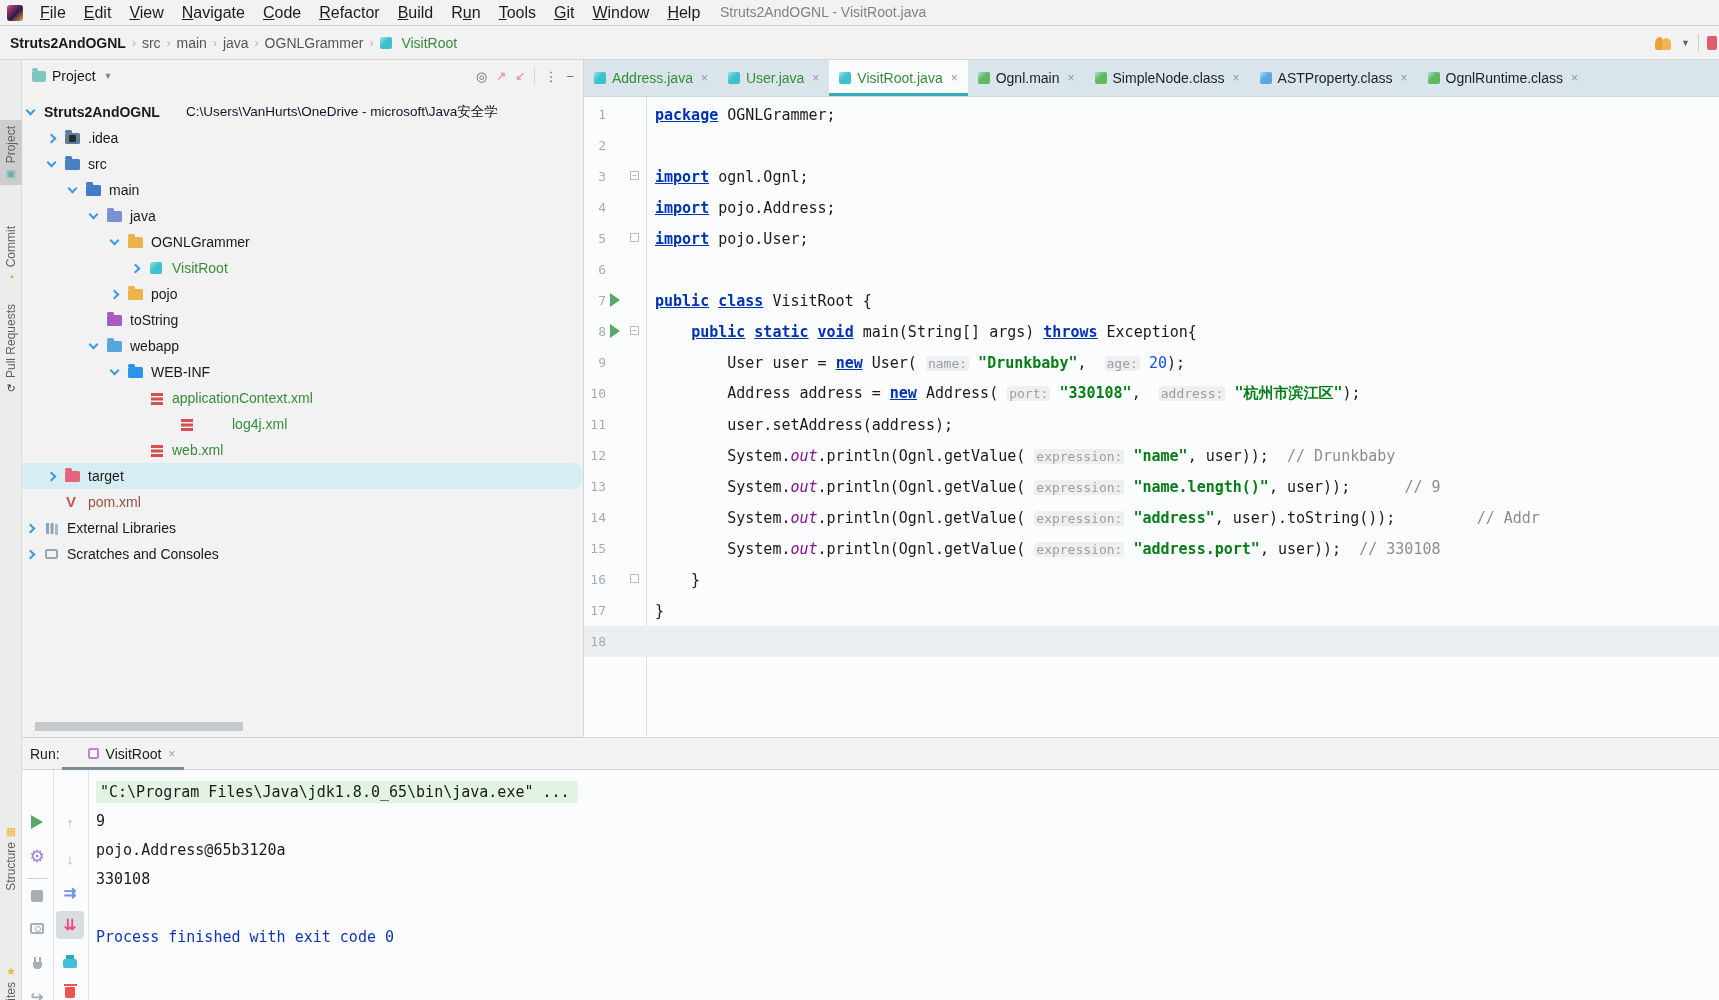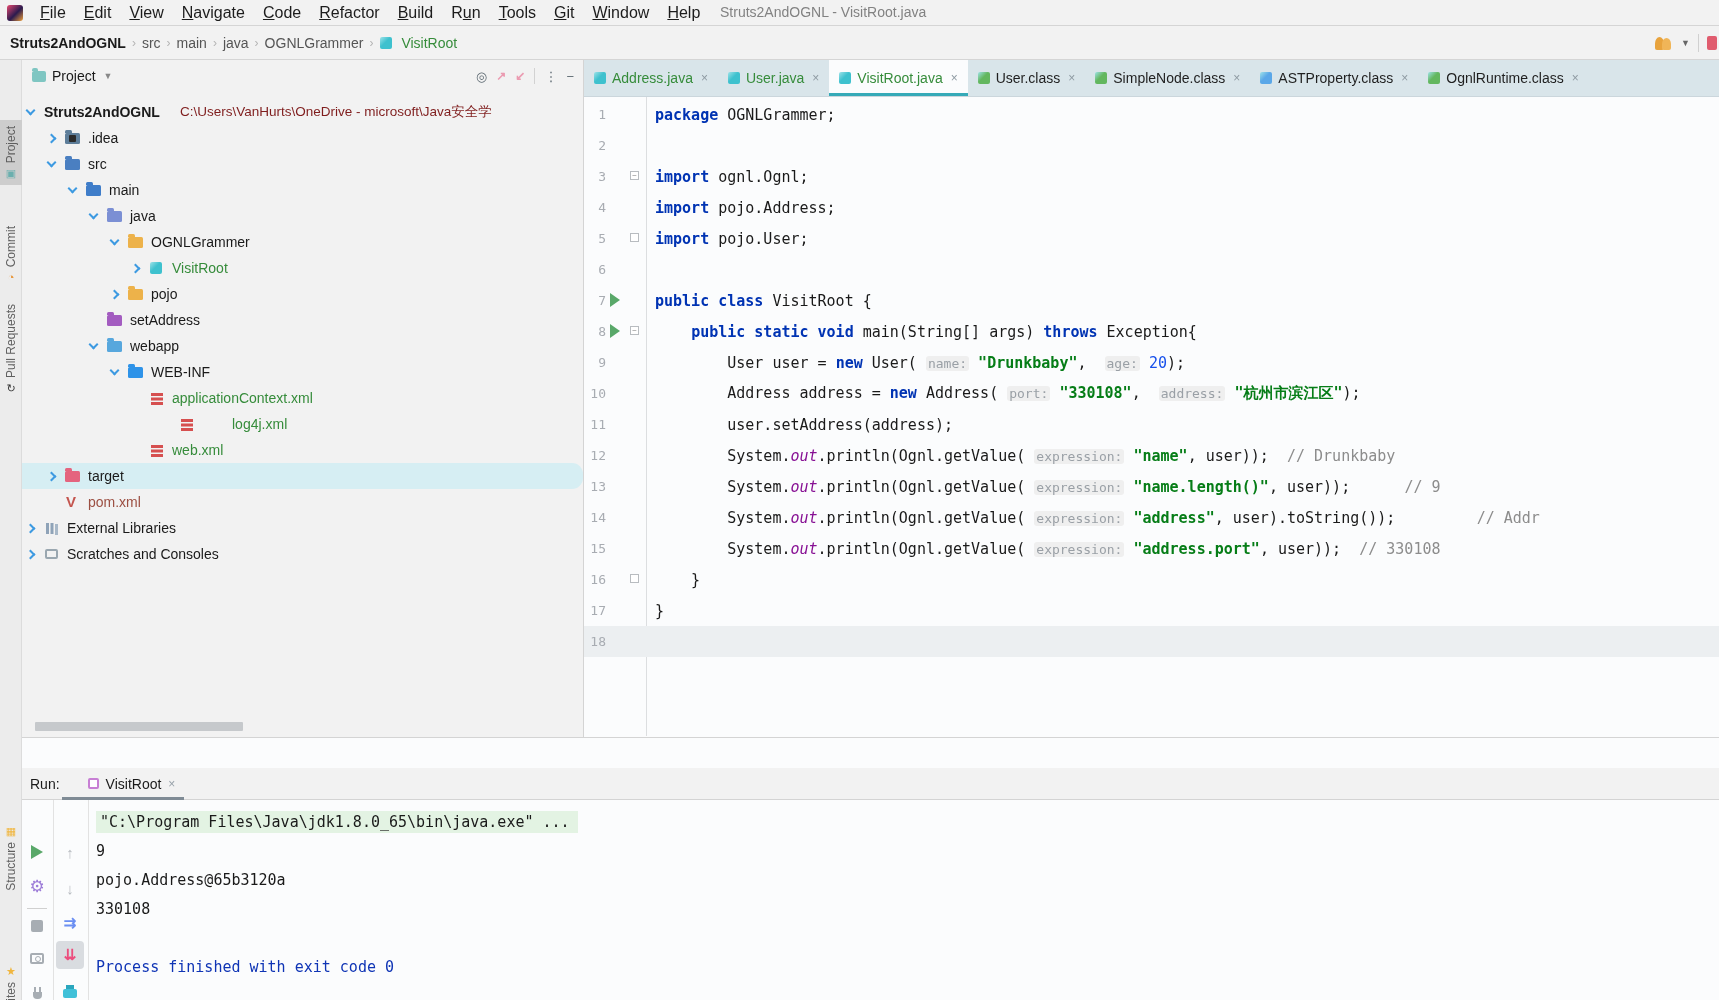--- a/index.html
+++ b/index.html
@@ -71,21 +71,21 @@
   .xml-ic{position:absolute;left:2px;top:2px;width:12px;height:2.5px;background:#d64f4f;
           box-shadow:0 4.5px 0 #d64f4f,0 9px 0 #d64f4f;}
   .mvn{position:absolute;left:1px;top:-2px;font-weight:bold;color:#c4554e;font-size:15px;}
   .lib-ic{position:absolute;left:2px;top:2px;width:3px;height:11px;background:#8fa3b8;
           box-shadow:4.5px 0 0 #8fa3b8,9px 1px 0 #a8b8c8;}
   .cons-ic{position:absolute;left:1px;top:2px;width:13px;height:10px;border:2px solid #9aa7b0;border-radius:2px;}
   .tree-label{color:#1a1a1a;}
   .tree-label.green{color:var(--green-file);}
   .tree-label.red{color:var(--pom-red);}
   .tree-label.bold{font-weight:bold;}
-  .tree-path{color:#7f1d1d;margin-left:20px;font-size:13.5px;}
+  .tree-path{color:#0f172a;margin-left:26px;font-size:13.5px;}
   #proj-hscroll{position:absolute;left:0;top:662px;width:561px;height:9px;}
   #proj-hscroll .thumb{position:absolute;left:13px;top:0;width:208px;height:9px;background:#c6c9cc;border-radius:1px;}
 
   
   #panel-div{position:absolute;left:583px;top:60px;width:1px;height:677px;background:#d4d4d4;}
 
   
   #editor{position:absolute;left:584px;top:60px;width:1135px;height:677px;background:#fbfcfd;}
   #tabbar{position:relative;height:37px;background:#d9e5ea;border-bottom:1px solid #cbd6dc;
           display:flex;align-items:stretch;overflow:hidden;}
@@ -101,30 +101,30 @@
   .cline{display:flex;align-items:center;height:31px;white-space:pre;}
   .cline.current{background:#eceff1;}
   .ln-num{flex:none;width:22px;text-align:right;font-family:"DejaVu Sans Mono",monospace;
           font-size:13px;color:#a8acb2;}
   .ln-icons{flex:none;width:40px;position:relative;height:31px;}
   .run-arrow{position:absolute;left:4px;top:8px;width:0;height:0;
              border-left:10px solid var(--run-green);border-top:7px solid transparent;border-bottom:7px solid transparent;}
   .fold{position:absolute;left:24px;top:10px;width:9px;height:9px;border:1px solid #b8bcc0;background:#fff;
         font-size:8px;line-height:7px;text-align:center;color:#888;}
   .code-text{font-family:"DejaVu Sans Mono",monospace;font-size:15px;color:#1a1a1a;padding-left:9px;}
-  .kw{color:var(--keyword);font-weight:bold;}
+  .kw{color:var(--keyword);font-weight:bold;text-decoration:underline;}
   .str{color:var(--string);font-weight:bold;}
   .num{color:var(--number);}
   .cmt{color:var(--comment);}
   .fld{color:var(--field);font-style:italic;}
   .hint{color:#9aa0a6;background:#efefef;border-radius:3px;padding:0 2px;font-size:13px;}
 
   
   #run-panel{position:absolute;left:22px;top:737px;width:1697px;height:263px;background:#fbfcfd;border-top:1px solid #d4d4d4;}
-  #run-header{position:relative;height:32px;background:#f2f2f2;border-bottom:1px solid #d4d4d4;display:flex;align-items:center;margin-top:30px;}
+  #run-header{position:relative;height:32px;background:#f2f2f2;border-bottom:1px solid #d4d4d4;display:flex;align-items:center;}
   #run-label{font-size:14px;color:#1a1a1a;margin-left:8px;}
   #run-tab{display:flex;align-items:center;gap:7px;margin-left:22px;height:32px;padding:0 6px;}
   #run-tab-icon{width:11px;height:11px;border:2px solid #c77fd4;border-radius:2px;background:#fff;}
   #run-tab-label{font-size:14px;color:#1a1a1a;}
   #run-tab-x{color:#98a2aa;font-size:12px;}
   #run-tab-underline{position:absolute;left:40px;bottom:-1px;width:122px;height:3px;background:#7f8b95;}
   #run-body{position:relative;height:230px;}
   .rt-col-div{position:absolute;top:0;bottom:0;width:1px;background:#e2e2e2;}
   .rt-item{position:absolute;width:20px;height:20px;display:flex;align-items:center;justify-content:center;font-size:15px;}
   .rt-hr{position:absolute;width:20px;height:1px;background:#d0d0d0;}
@@ -289,21 +289,21 @@
           <span class="tree-ic">
             <span class="tfolder" style="background: rgb(237, 178, 74);"></span>
           </span>
           <span class="tree-label">pojo</span>
         </div>
         <div class="tree-row" style="top: 208px; padding-left: 68px;">
           <span class="chev none"></span>
           <span class="tree-ic">
             <span class="tfolder" style="background: rgb(163, 92, 192);"></span>
           </span>
-          <span class="tree-label">setAddress</span>
+          <span class="tree-label">toString</span>
         </div>
         <div class="tree-row" style="top: 234px; padding-left: 68px;">
           <span class="chev v"></span>
           <span class="tree-ic">
             <span class="tfolder" style="background: rgb(87, 167, 221);"></span>
           </span>
           <span class="tree-label">webapp</span>
         </div>
         <div class="tree-row" style="top: 260px; padding-left: 89px;">
           <span class="chev v"></span>
@@ -381,21 +381,21 @@
           <span class="tab-label java">User.java</span>
           <span class="tab-x">×</span>
         </div>
         <div class="tab active">
           <span class="cube" style="--cube-c: #3ec1ce;"></span>
           <span class="tab-label java">VisitRoot.java</span>
           <span class="tab-x">×</span>
         </div>
         <div class="tab">
           <span class="cube" style="--cube-c: #63b75f;"></span>
-          <span class="tab-label cls">User.class</span>
+          <span class="tab-label cls">Ognl.main</span>
           <span class="tab-x">×</span>
         </div>
         <div class="tab">
           <span class="cube" style="--cube-c: #63b75f;"></span>
           <span class="tab-label cls">SimpleNode.class</span>
           <span class="tab-x">×</span>
         </div>
         <div class="tab">
           <span class="cube" style="--cube-c: #5aa7e8;"></span>
           <span class="tab-label cls">ASTProperty.class</span>

